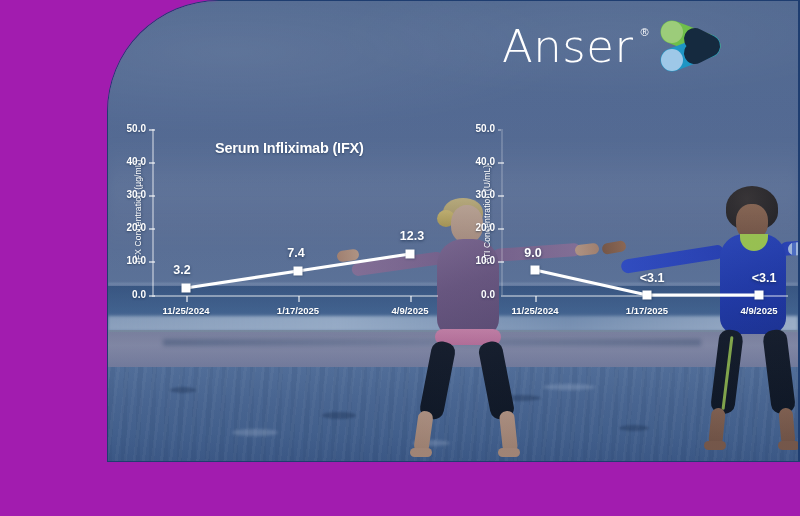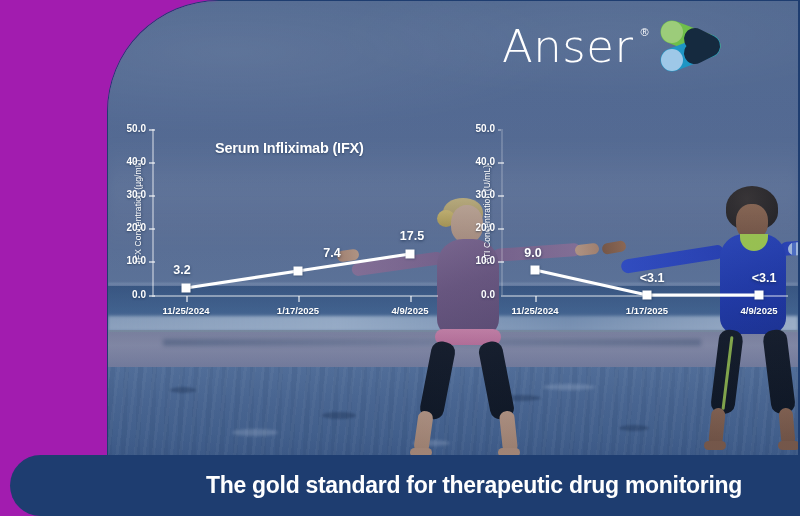--- a/index.html
+++ b/index.html
@@ -254,22 +254,22 @@
       <div class="ytickmark" style="left:41px;top:128px;"></div>
 
       <svg class="series-svg" width="350" height="340">
         <polyline points="78,287 190,270 302,253" fill="none" stroke="#ffffff" stroke-width="3.2" stroke-linejoin="round" stroke-linecap="round"></polyline>
       </svg>
       <div class="marker" style="left:78px;top:287px;"></div>
       <div class="marker" style="left:190px;top:270px;"></div>
       <div class="marker" style="left:302px;top:253px;"></div>
 
       <div class="dlabel" style="left:74px;top:262px;">3.2</div>
-      <div class="dlabel" style="left:188px;top:245px;margin-left:36px;">7.4</div>
-      <div class="dlabel" style="left:304px;top:228px;">17.5</div>
+      <div class="dlabel" style="left:188px;top:245px;">7.4</div>
+      <div class="dlabel" style="left:304px;top:228px;">12.3</div>
 
       <div class="xtickmark" style="left:78px;top:295px;"></div>
       <div class="xtickmark" style="left:190px;top:295px;"></div>
       <div class="xtickmark" style="left:302px;top:295px;"></div>
 
       <div class="xtick" style="left:78px;top:304px;">11/25/2024</div>
       <div class="xtick" style="left:190px;top:304px;">1/17/2025</div>
       <div class="xtick" style="left:302px;top:304px;">4/9/2025</div>
     </div>
 
@@ -302,17 +302,14 @@
       <div class="dlabel" style="left:196px;top:270px;">&lt;3.1</div>
       <div class="dlabel" style="left:308px;top:270px;">&lt;3.1</div>
 
       <div class="xtickmark" style="left:79px;top:295px;"></div>
       <div class="xtick" style="left:79px;top:304px;">11/25/2024</div>
       <div class="xtick" style="left:191px;top:304px;">1/17/2025</div>
       <div class="xtick" style="left:303px;top:304px;">4/9/2025</div>
     </div>
   </div>
 
-  <div class="banner">
-    <span class="banner-text">The gold standard for therapeutic drug monitoring</span>
-  </div>
 
 </div>
 
 </body></html>

